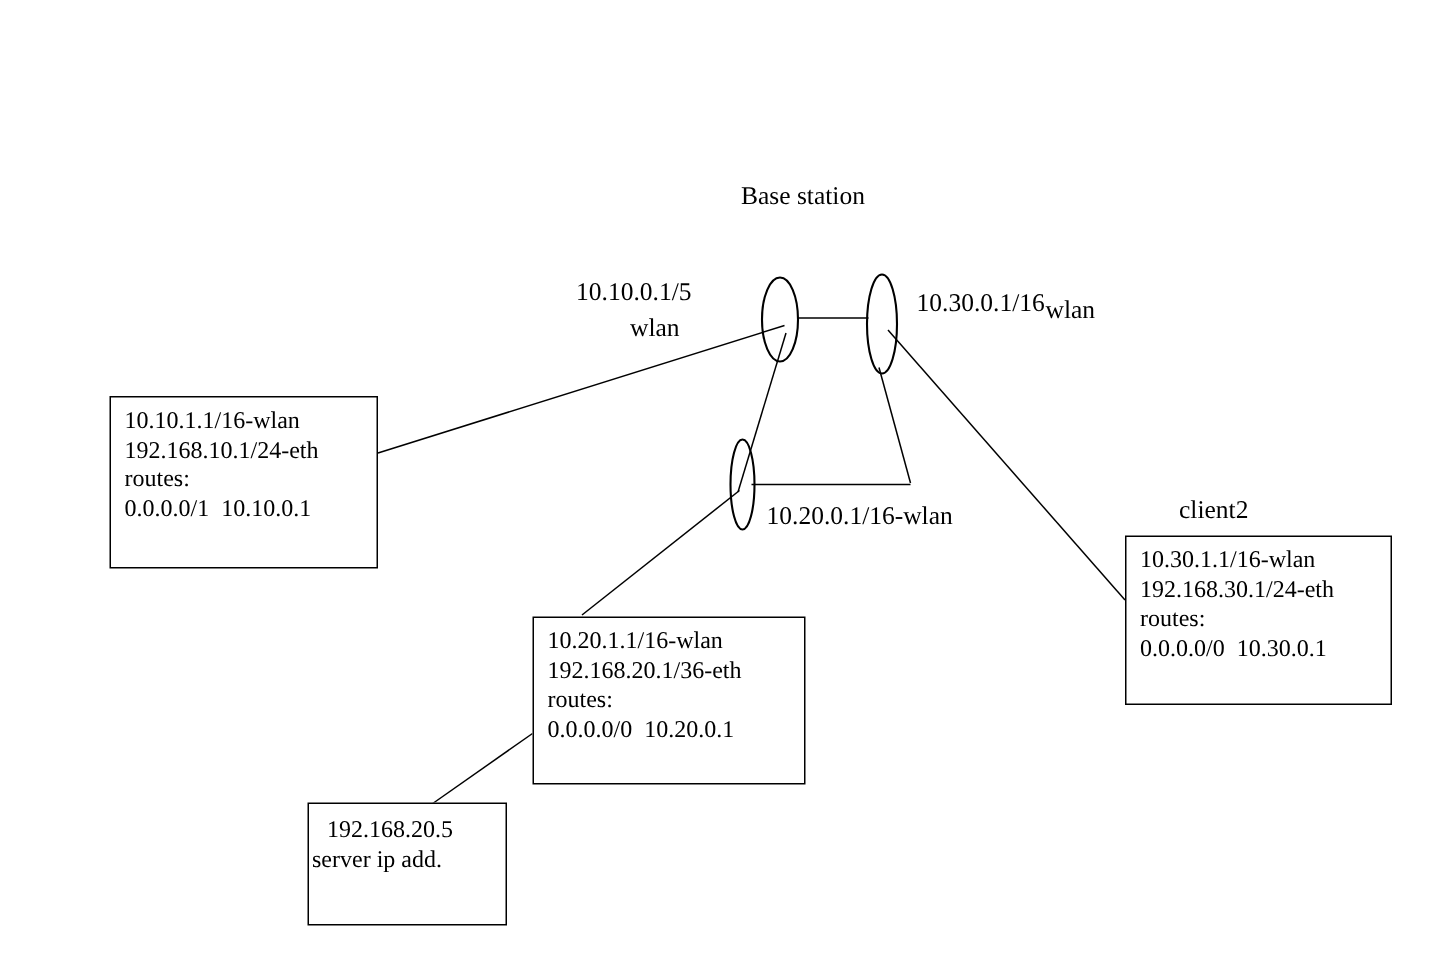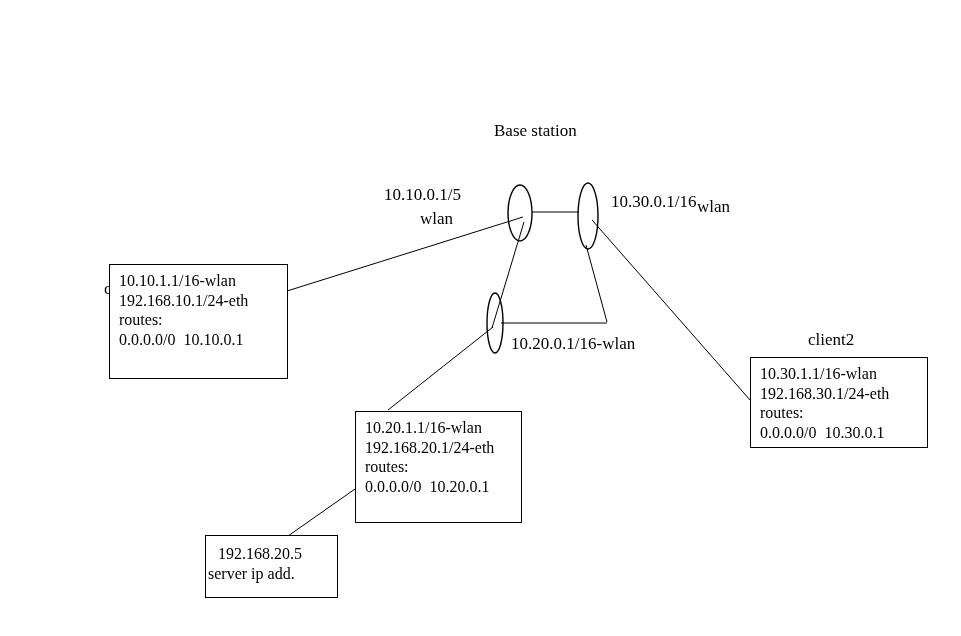--- a/index.html
+++ b/index.html
@@ -32,34 +32,34 @@
     box-sizing: border-box;
     border: 1px solid #000000;
     background: #ffffff;
     font-size: 16px;
     line-height: 19.7px;
     padding: 6px 2px 0 9px;
   }
   .node .ln {
     white-space: pre;
   }
-  .node-client1 { left: 73px;  top: 264px; width: 179px; height: 115px; margin-left: 36px; }
-  .node-client2 { left: 750px; top: 357px; width: 178px; height: 91px; }
-  .node-client3 { left: 355px; top: 411px; width: 167px; height: 112px; }
-  .node-server  { left: 205px; top: 535px; width: 133px; height: 63px; padding: 8px 2px 0 2px; }
+  .node-client1 { left: 73px;  top: 264px; width: 179px; height: 115px; }
+  .node-client2 { left: 750px; top: 357px; width: 178px; height: 113px; }
+  .node-client3 { left: 355px; top: 411px; width: 182px; height: 112px; }
+  .node-server  { left: 205px; top: 535px; width: 133px; height: 82px; padding: 8px 2px 0 2px; }
   .node-server .ln-indent { text-indent: 10px; }
 
   .lbl-base-station { left: 494px; top: 121px; }
   .lbl-wlan-left-ip { left: 384px; top: 185px; }
   .lbl-wlan-left-name { left: 420px; top: 209px; }
   .lbl-wlan-right-ip { left: 611px; top: 192px; }
   .lbl-wlan-right-name { left: 697px; top: 197px; }
   .lbl-wlan-middle { left: 511px; top: 334px; }
   .lbl-client1 { left: 104px; top: 242px; margin-top: 37px; }
-  .lbl-client2 { left: 808px; top: 330px; }
+  .lbl-client2 { left: 786px; top: 330px; }
 </style>
 </head>
 <body>
 
 <div class="canvas">
 
   <svg class="wires" width="961" height="636" viewBox="0 0 961 636">
 
     <ellipse cx="520" cy="213" rx="12" ry="28" fill="#ffffff" stroke="#000000" stroke-width="1.4"></ellipse>
     <ellipse cx="588" cy="216" rx="10" ry="33" fill="#ffffff" stroke="#000000" stroke-width="1.4"></ellipse>
@@ -81,33 +81,33 @@
   <div class="lbl lbl-wlan-right-ip">10.30.0.1/16</div>
   <div class="lbl lbl-wlan-right-name">wlan</div>
   <div class="lbl lbl-wlan-middle">10.20.0.1/16-wlan</div>
   <div class="lbl lbl-client1">client1</div>
   <div class="lbl lbl-client2">client2</div>
 
   <div class="node node-client1">
     <div class="ln">10.10.1.1/16-wlan</div>
     <div class="ln">192.168.10.1/24-eth</div>
     <div class="ln">routes:</div>
-    <div class="ln">0.0.0.0/0  10.10.0.1</div>
+    <div class="ln">0.0.0.0/1  10.10.0.1</div>
   </div>
 
   <div class="node node-client2">
     <div class="ln">10.30.1.1/16-wlan</div>
     <div class="ln">192.168.30.1/24-eth</div>
     <div class="ln">routes:</div>
     <div class="ln">0.0.0.0/0  10.30.0.1</div>
   </div>
 
   <div class="node node-client3">
     <div class="ln">10.20.1.1/16-wlan</div>
-    <div class="ln">192.168.20.1/24-eth</div>
+    <div class="ln">192.168.20.1/36-eth</div>
     <div class="ln">routes:</div>
     <div class="ln">0.0.0.0/0  10.20.0.1</div>
   </div>
 
   <div class="node node-server">
     <div class="ln ln-indent">192.168.20.5</div>
     <div class="ln">server ip add.</div>
   </div>
 
 </div>

